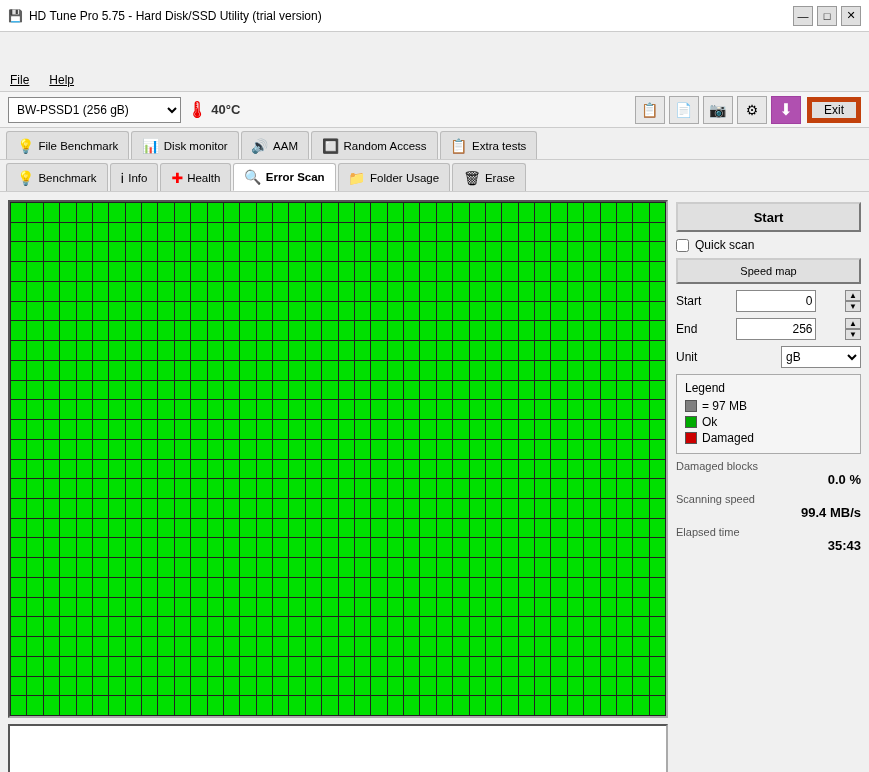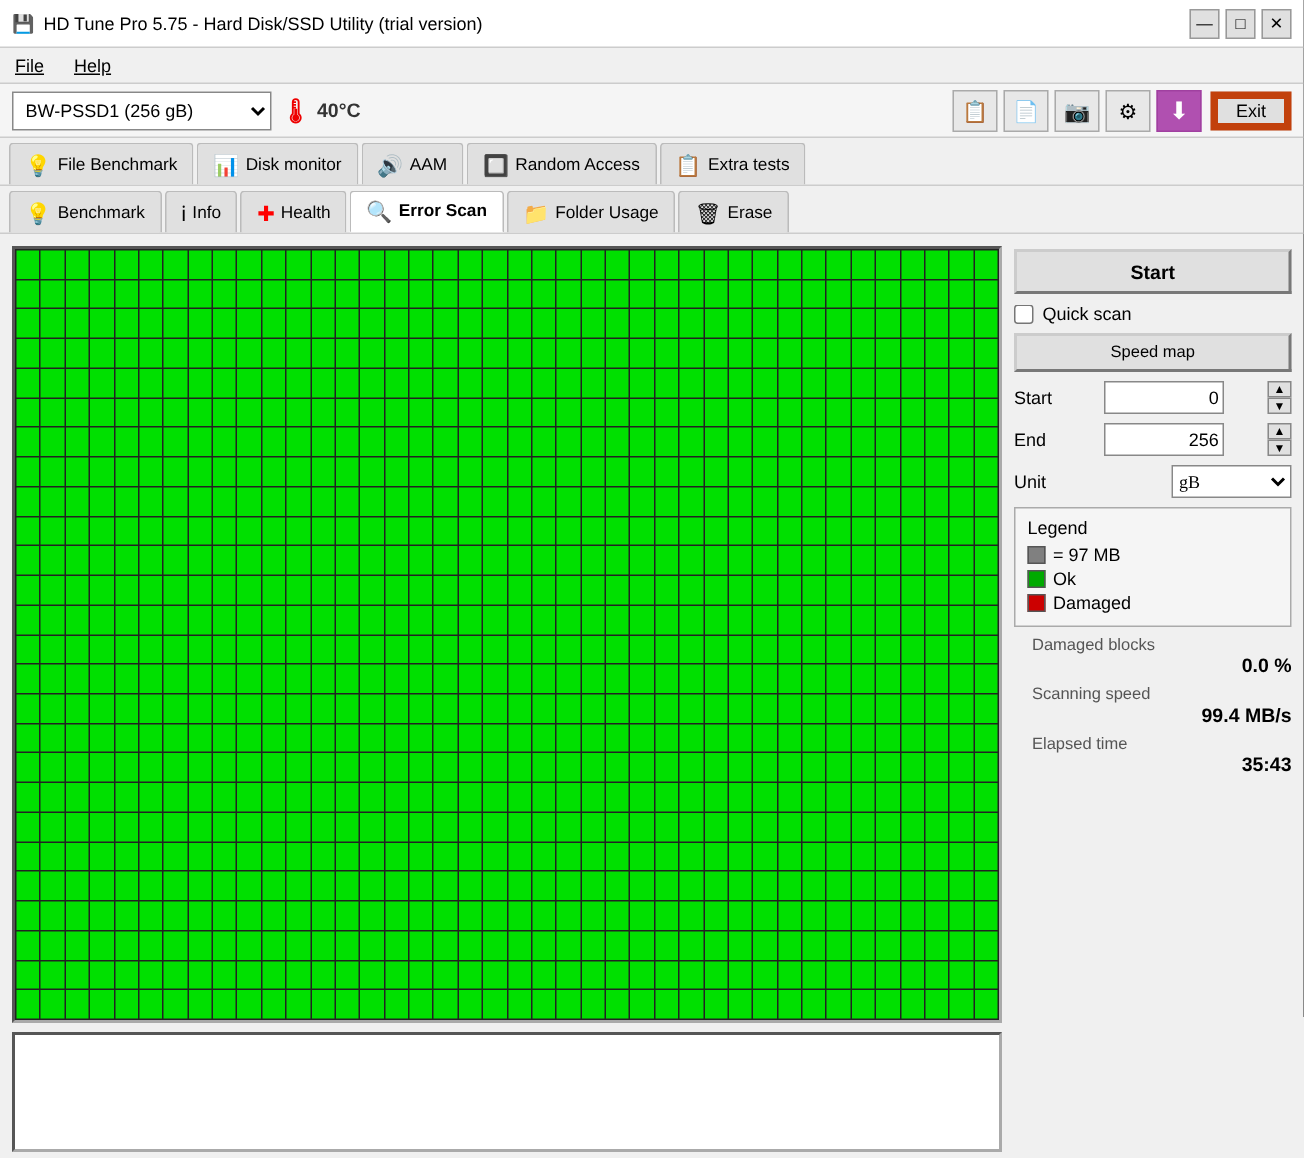--- a/index.html
+++ b/index.html
@@ -47,20 +47,21 @@
 
     
     .menu-bar {
       background: #f0f0f0;
       border-bottom: 1px solid #ccc;
       display: flex;
       align-items: center;
       padding: 2px 6px;
       height: 24px;
       gap: 12px;
+      margin-top: 36px;
     }
     .menu-item {
       cursor: pointer;
       padding: 1px 4px;
       font-size: 12px;
       text-decoration: underline;
     }
 
     
     .toolbar {
@@ -257,21 +258,20 @@
       align-items: center;
       justify-content: center;
       line-height: 1;
     }
     .unit-select {
       width: 80px;
       height: 22px;
       border: 1px solid #888;
       font-size: 12px;
       background: white;
-      font-family: Liberation Serif, serif;
     }
 
     .legend-box {
       border: 1px solid #aaa;
       background: #f5f5f5;
       padding: 6px 8px;
       font-size: 12px;
     }
     .legend-title {
       font-weight: normal;
@@ -291,21 +291,20 @@
       flex-shrink: 0;
     }
 
     .stats-box {
       font-size: 12px;
     }
     .stat-row {
       display: flex;
       flex-direction: column;
       margin-bottom: 6px;
-      margin-left: 12px;
     }
     .stat-label {
       color: #555;
       font-size: 11px;
     }
     .stat-value {
       font-weight: bold;
       font-size: 13px;
       text-align: right;
     }

